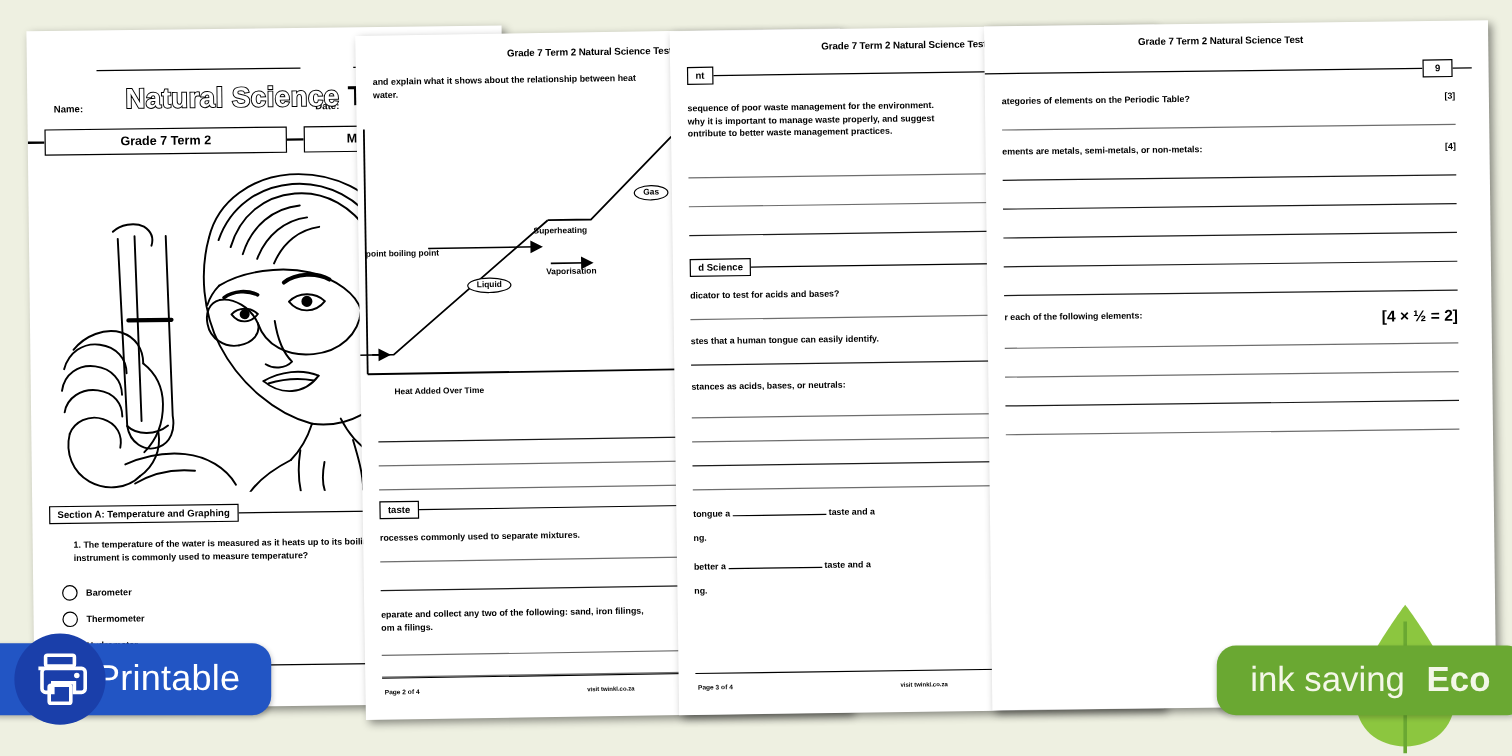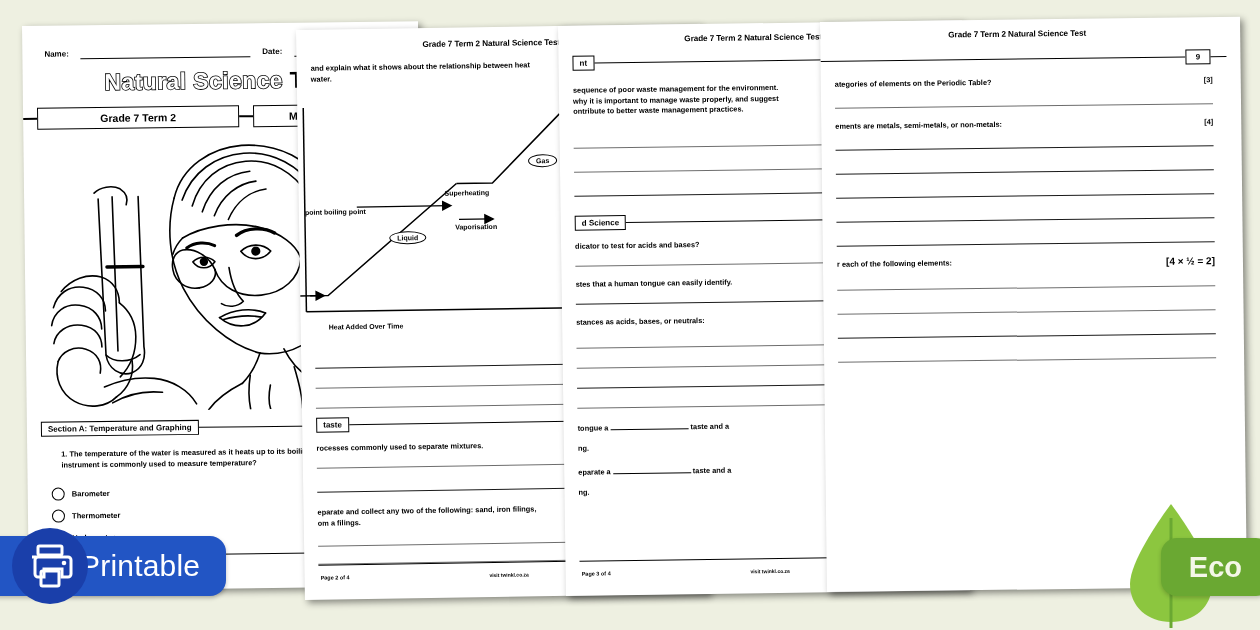--- a/index.html
+++ b/index.html
@@ -68,21 +68,21 @@
   #page1 {
     left: 22px; top: 26px;
     width: 396px; height: 565px;
     transform: rotate(-0.7deg);
     transform-origin: top left;
   }
   .namerow {
     position: absolute; top: 24px; left: 22px; right: 20px;
     display: flex; gap: 12px; font-size: 8px; font-weight: bold;
   }
-  .fieldlabel { white-space: nowrap; }
+  .fieldlabel { white-space: nowrap; margin-top: 37px; }
   .fieldline { flex: 1; border-bottom: 1.1px solid #000; height: 9px; }
   .maintitle {
     position: absolute; top: 44px; left: 0; right: 0;
     text-align: center;
     font-size: 23px;
     font-weight: bold;
     letter-spacing: 0.4px;
   }
   .maintitle .outline {
     color: #fff;
@@ -470,21 +470,21 @@
 
       <div class="q" style="left:14px; top:396px; width:280px; font-size:7.4px;">
         <span>tongue a</span>
         <span class="blankline"></span>
         <span>taste and a</span>
       </div>
       <div class="q" style="left:14px; top:418px; font-size:7.4px;">ng.</div>
       <div class="marks" style="right:14px; top:418px; font-size:7.4px;">[2]</div>
 
       <div class="q" style="left:14px; top:440px; width:280px; font-size:7.4px;">
-        <span>eparate a</span>
+        <span>better a</span>
         <span class="blankline"></span>
         <span>taste and a</span>
       </div>
       <div class="q" style="left:14px; top:462px; font-size:7.4px;">ng.</div>
       <div class="marks" style="right:14px; top:462px; font-size:7.4px;">[2]</div>
 
       <div class="footer-top-rule"></div>
       <div class="footer">
         <span class="pageno">Page 3 of 4</span>
         <span>visit twinkl.co.za</span>
@@ -513,21 +513,21 @@
       <div class="q" style="left:14px; top:100px; width:260px; font-size:7.4px;">ements are metals, semi-metals, or non-metals:</div>
       <div class="marks" style="right:28px; top:100px; font-size:7.4px;">[4]</div>
 
       <div class="rule dark" style="left:14px; right:28px; top:128px;"></div>
       <div class="rule dark" style="left:14px; right:28px; top:152px;"></div>
       <div class="rule dark" style="left:14px; right:28px; top:176px;"></div>
       <div class="rule dark" style="left:14px; right:28px; top:200px;"></div>
       <div class="rule dark" style="left:14px; right:28px; top:224px;"></div>
 
       <div class="q" style="left:14px; top:238px; width:220px; font-size:7.4px;">r each of the following elements:</div>
-      <div class="marks" style="right:28px; top:238px; font-size:10px;margin-left:47px;">[4 × ½ = 2]</div>
+      <div class="marks" style="right:28px; top:238px; font-size:13px;margin-left:47px;">[4 × ½ = 2]</div>
 
       <div class="rule" style="left:14px; right:28px; top:268px;"></div>
       <div class="rule" style="left:14px; right:28px; top:292px;"></div>
       <div class="rule dark" style="left:14px; right:28px; top:316px;"></div>
       <div class="rule" style="left:14px; right:28px; top:340px;"></div>
     </div>
   </div>
 
   <div id="printable-badge">
     <div class="pb-pill">
@@ -542,17 +542,18 @@
       </svg>
     </div>
   </div>
 
   <div id="eco-badge">
     <svg class="leaf" viewBox="0 0 86 126">
       <path d="M43 2 C43 2 84 56 84 82 C84 105 66 120 43 120 C20 120 2 105 2 82 C2 56 43 2 43 2 Z" fill="#8cc63f"></path>
       <path d="M43 16 L43 126" stroke="#6aa832" stroke-width="3" fill="none"></path>
     </svg>
     <div class="eco-pill">
+      <span class="eco-text">ink saving</span>
       <span class="eco-text bold">Eco</span>
     </div>
   </div>
 
 </div>
 
 </body></html>

